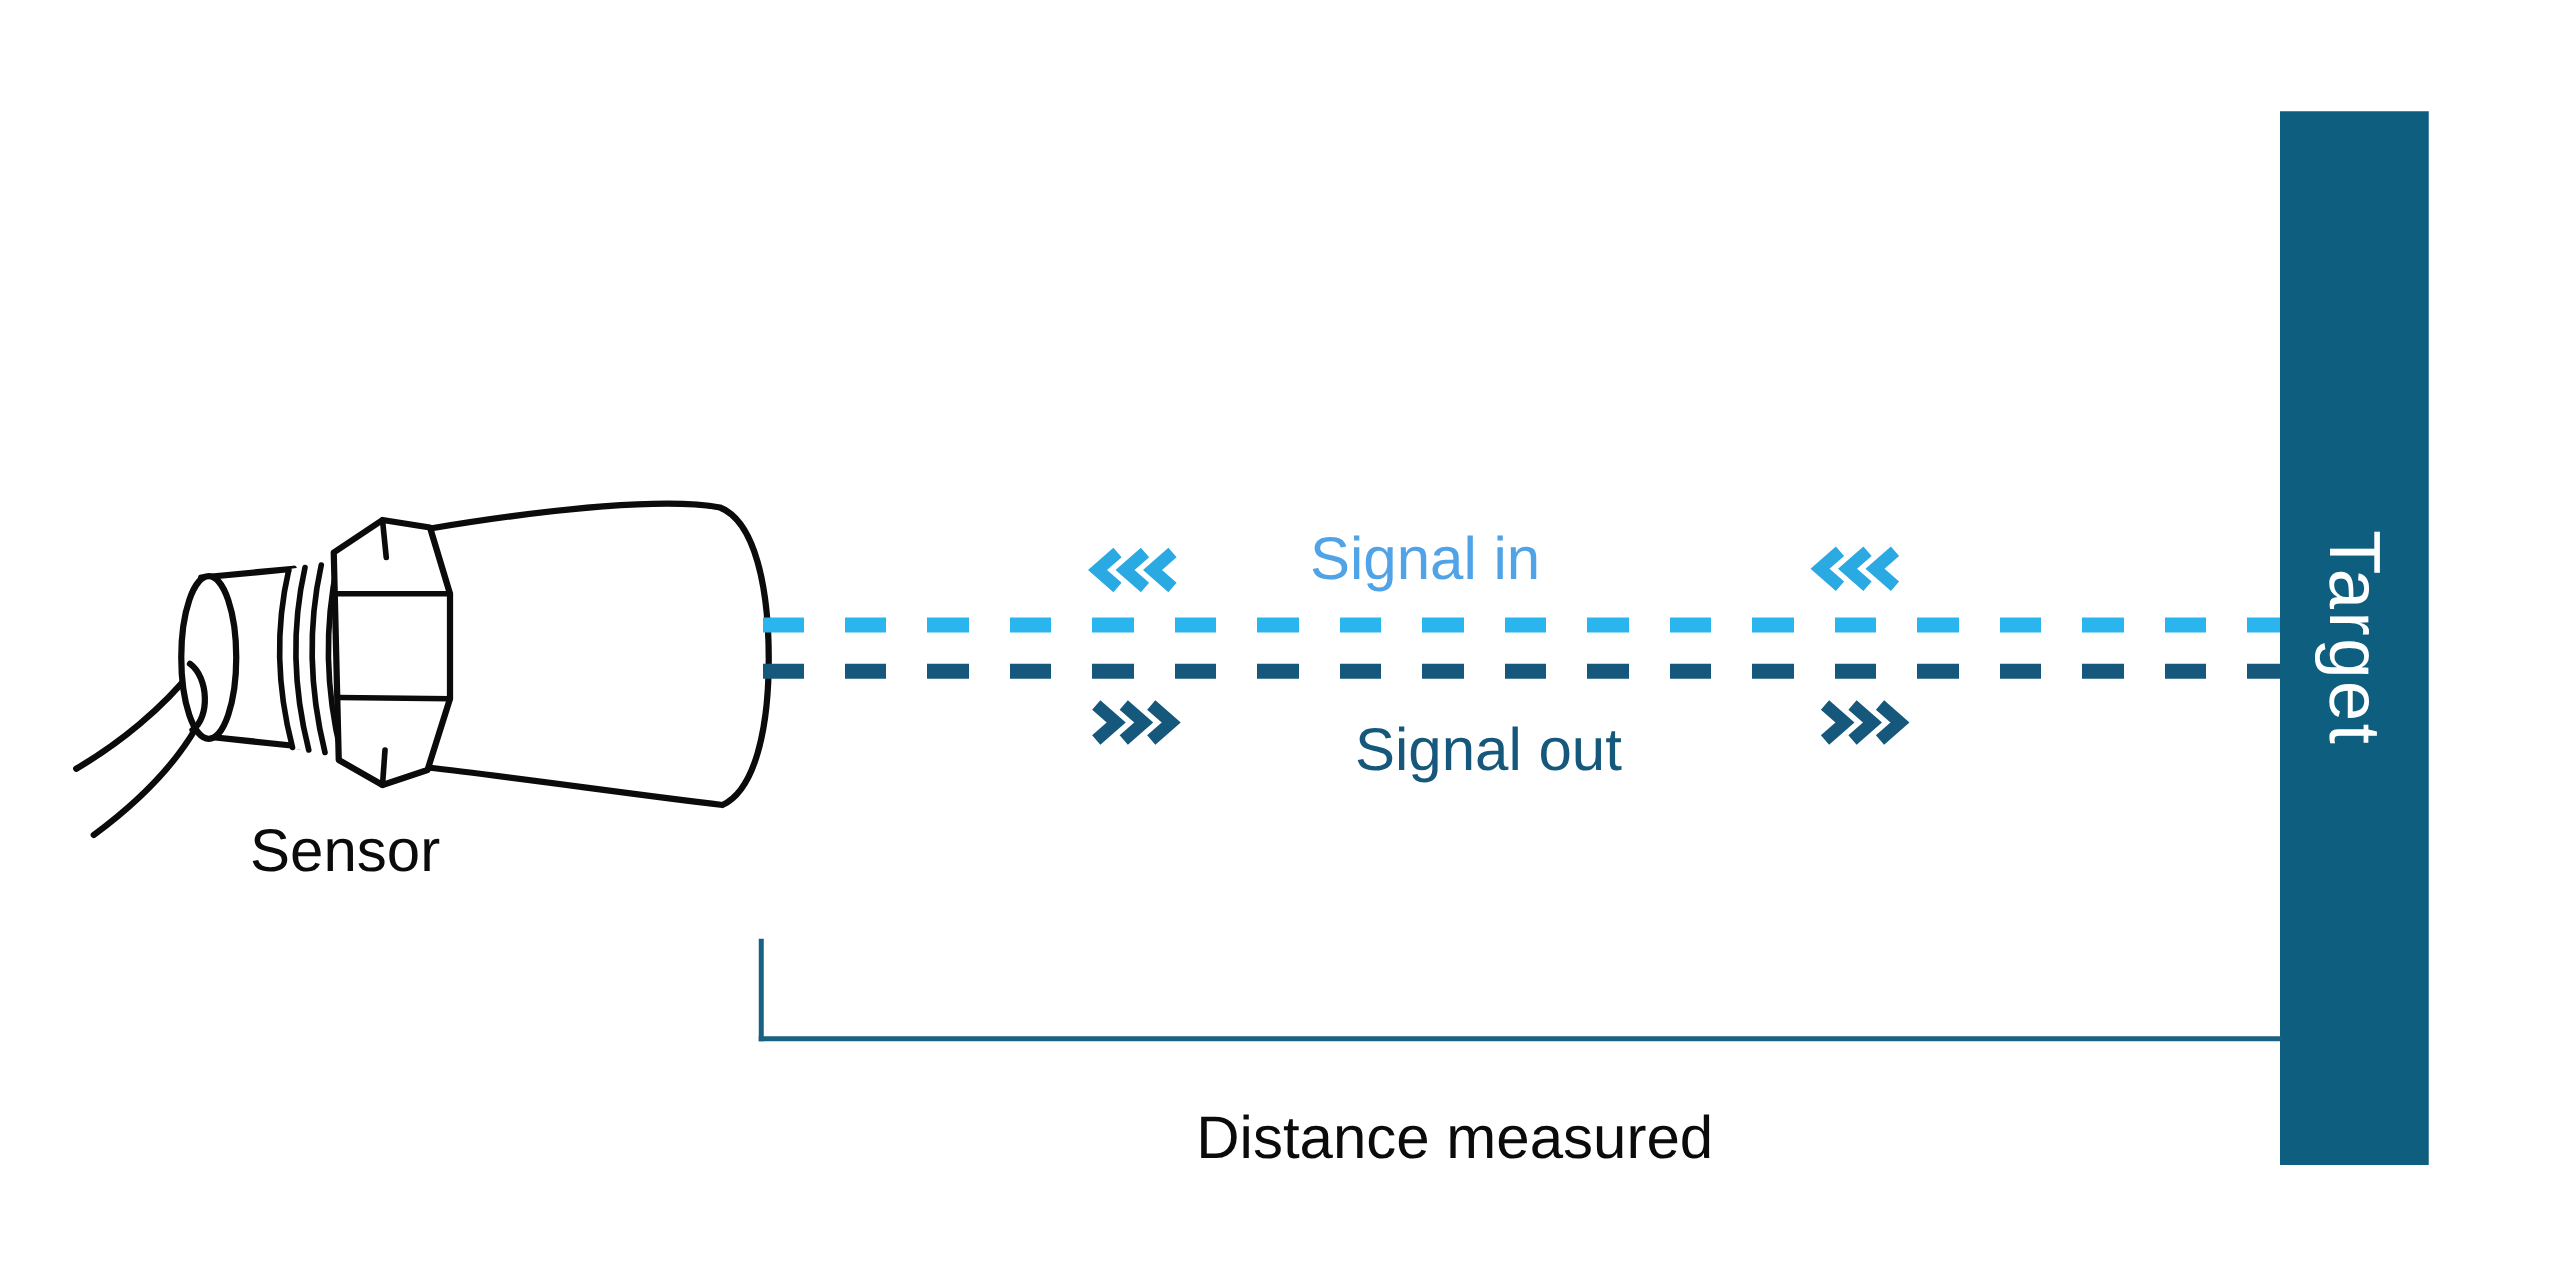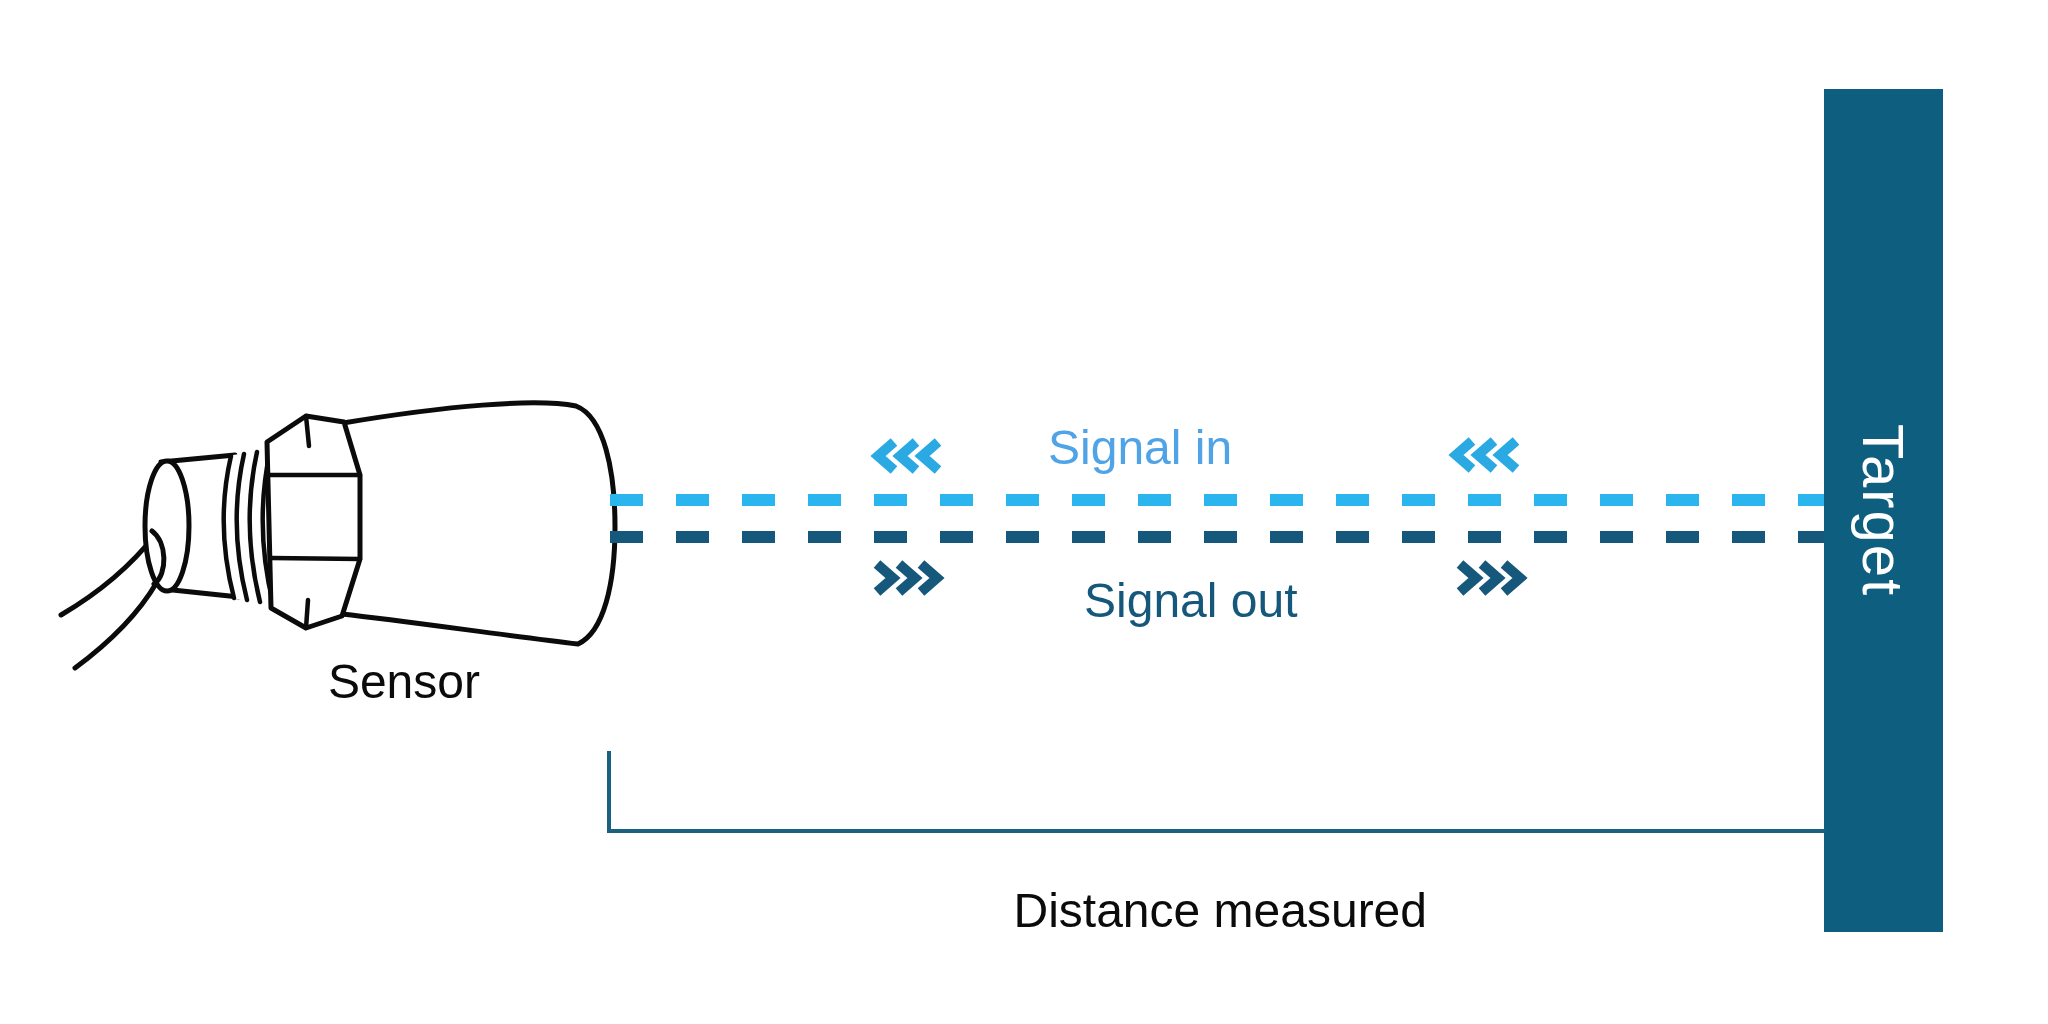--- a/index.html
+++ b/index.html
@@ -13,21 +13,21 @@
     --ink:#0b0b0b;
     --background:#ffffff;
   }
   html,body{margin:0;padding:0;background:var(--background);}
   .stage{
     position:relative;width:2048px;height:1024px;background:var(--background);
     font-family:"Liberation Sans", sans-serif;overflow:hidden;
   }
   .abs{position:absolute;}
   .label{color:var(--ink);font-size:48px;line-height:1.1;white-space:nowrap;}
-  .label-center{text-align:right;}
+  .label-center{text-align:left;}
   .signal-label{font-size:48px;white-space:nowrap;}
   #signal-in-label{color:var(--signal-in-text);left:1048px;top:420px;}
   #signal-out-label{color:var(--signal-out);left:1084px;top:573px;}
   #sensor-label{left:200px;top:656px;width:280px;}
   #distance-label{left:957px;top:856px;width:470px;margin-top:29px;}
   .dash-line{position:absolute;height:12px;left:610px;width:1214px;}
   #signal-in-line{top:494px;background:repeating-linear-gradient(to right,var(--signal-in-dash) 0 33px,transparent 33px 66px);}
   #signal-out-line{top:531px;background:repeating-linear-gradient(to right,var(--signal-out) 0 33px,transparent 33px 66px);}
   .chev{position:absolute;width:72px;height:36px;}
   .chev polyline{fill:none;stroke-width:10;stroke-linecap:butt;stroke-linejoin:miter;}

